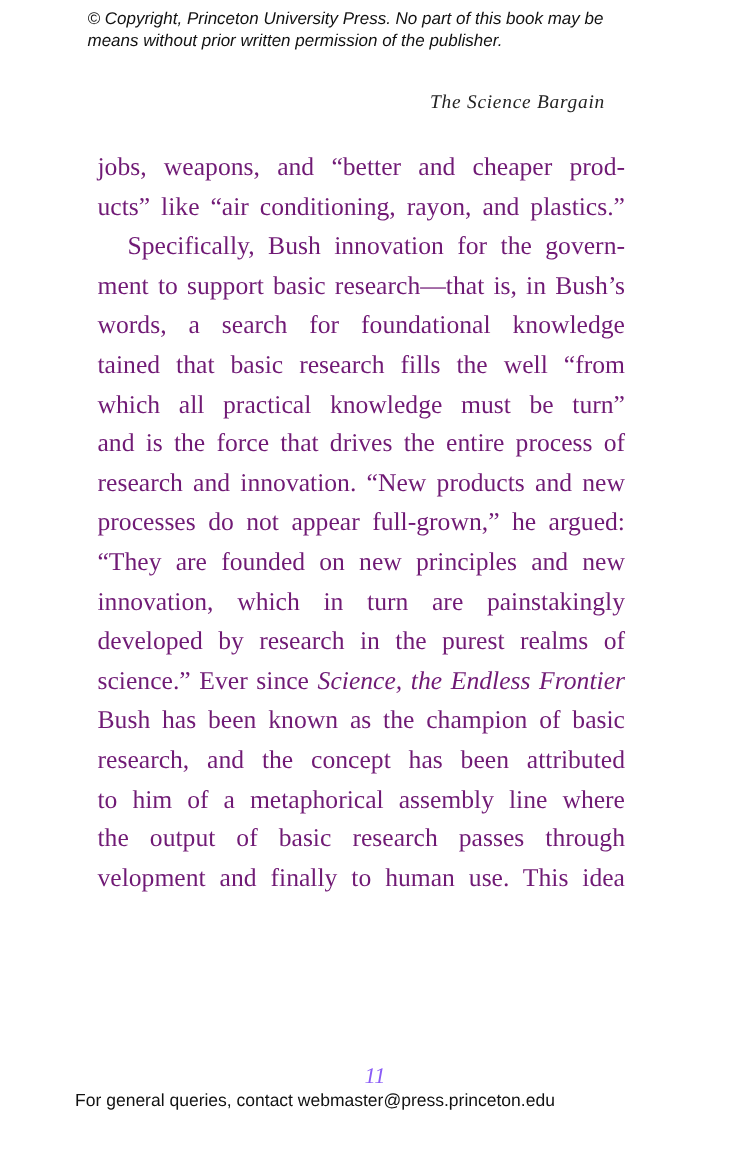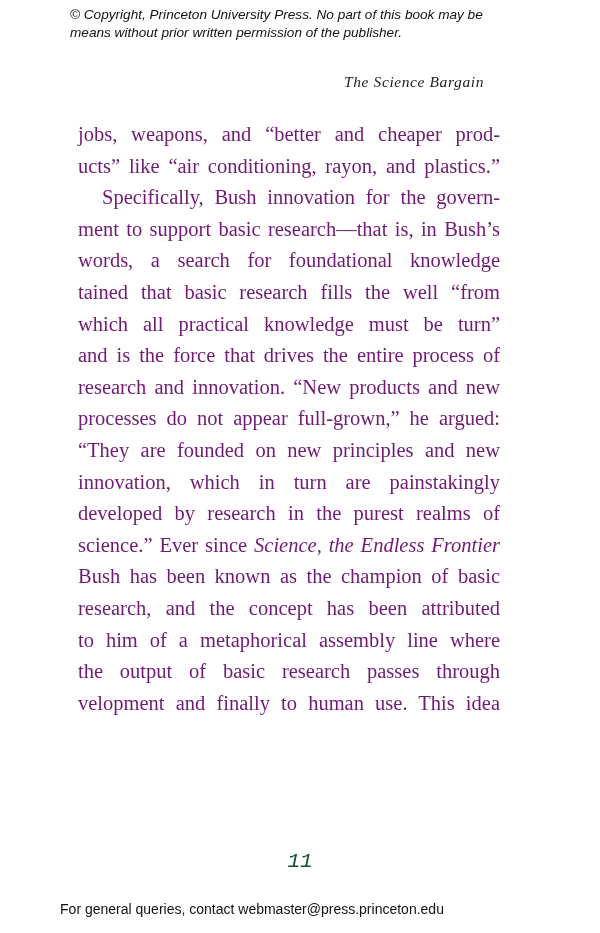--- a/index.html
+++ b/index.html
@@ -55,30 +55,30 @@
       height: 31.6px;
     }
     .line.indent { padding-left: 24px; }
     .line em { font-style: italic; }
     .folio {
       position: absolute;
       left: 0;
       width: 600px;
       top: 850px;
       text-align: center;
-      font-family: Liberation Mono, monospace;
+      font-family: Liberation Serif, serif;
       font-style: italic;
-      font-size: 21px;
-      color: #14532d;
+      font-size: 18px;
+      color: #8b5cf6;
     }
     .footer {
       position: absolute;
       left: 0;
       width: 504px;
-      top: 901px;
+      top: 872px;
       text-align: center;
       font-family: "Liberation Sans", sans-serif;
       font-size: 14px;
       color: #111;
     }
   </style>
 </head>
 <body>
 
 <div class="notice">

